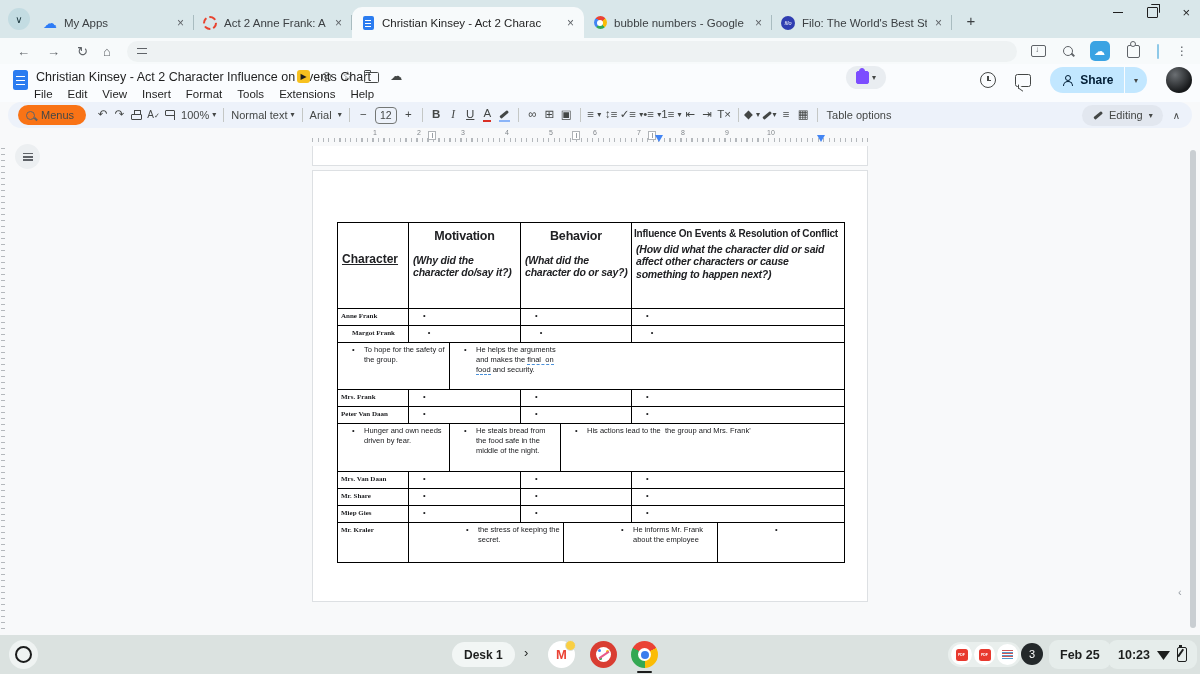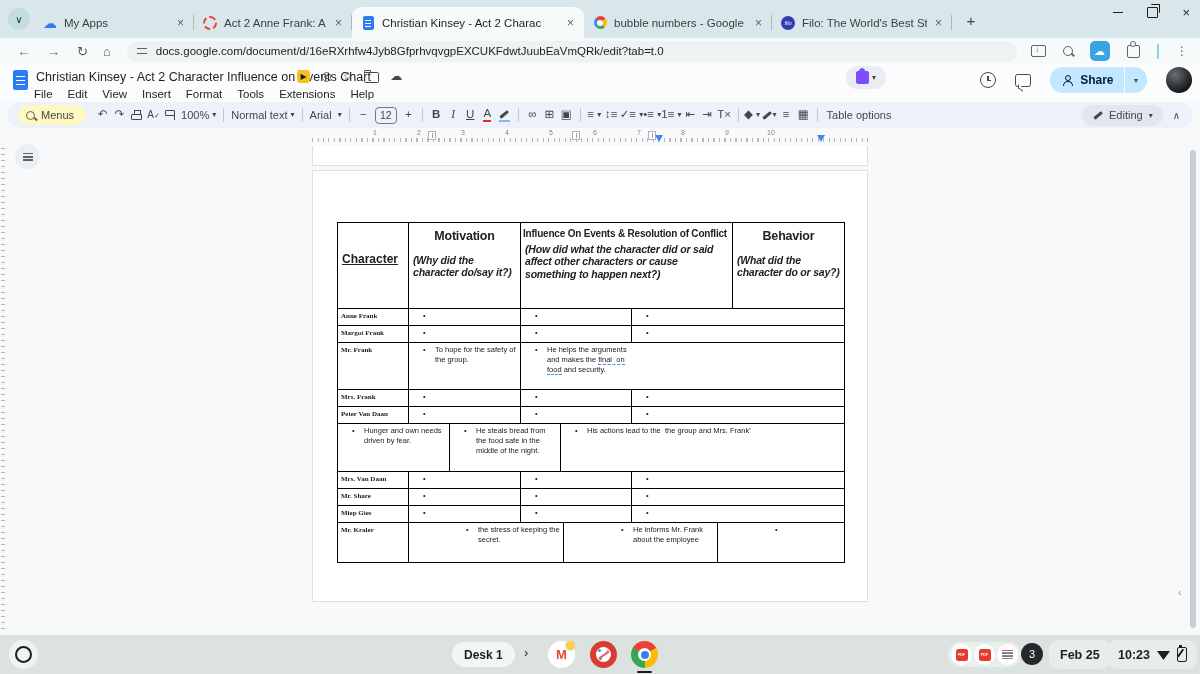--- a/index.html
+++ b/index.html
@@ -82,21 +82,21 @@
     padding:0 10px 0 12px;font-size:12px;font-weight:600;color:#001d35;}
   .sharecaret{height:26px;width:22px;background:#c2e7ff;border-radius:0 13px 13px 0;margin-left:1.5px;
     display:flex;align-items:center;justify-content:center;}
   .i-person{width:12px;height:11px;position:relative;}
   .i-person::before{content:"";position:absolute;left:3px;top:0;width:4px;height:4px;border:1.5px solid #001d35;border-radius:50%;}
   .i-person::after{content:"";position:absolute;left:0.5px;bottom:0;width:8px;height:3.5px;border:1.5px solid #001d35;border-bottom:none;border-radius:5px 5px 0 0;}
   .avatar{width:26px;height:26px;border-radius:50%;background:radial-gradient(circle at 35% 30%,#6b6f73,#17191b 70%);}
   
   .toolbar{position:absolute;left:8px;top:102px;width:1184px;height:26px;background:#edf2fa;border-radius:13px;
     display:flex;align-items:center;font-size:11px;color:#444746;padding:0 10px;box-sizing:border-box;}
-  .menus-pill{height:20px;background:#fef9c3;border-radius:10px;display:flex;align-items:center;gap:6px;padding:0 12px 0 8px;margin-right:8px;}
+  .menus-pill{height:20px;background:#f97316;border-radius:10px;display:flex;align-items:center;gap:6px;padding:0 12px 0 8px;margin-right:8px;}
   .i-search{width:7px;height:7px;border:1.5px solid #5f6368;border-radius:50%;position:relative;}
   .i-search::after{content:"";position:absolute;width:3.5px;height:1.5px;background:#5f6368;transform:rotate(45deg);right:-3px;bottom:-0.5px;}
   .tbi{display:flex;align-items:center;justify-content:center;min-width:17px;height:20px;border-radius:4px;
     font-size:11.5px;line-height:1;white-space:nowrap;}
   .tbi.lbl{font-size:11px;padding:0 2px;}
   .tbi b{font-weight:700;} .tbi i{font-family:"Liberation Serif",serif;}
   .tbsep{width:1px;height:14px;background:#c4c7c5;margin:0 5px;flex:none;}
   .sizebox{width:20px;height:15px;border:1px solid #747775;border-radius:4px;display:flex;align-items:center;justify-content:center;font-size:10.5px;margin:0 3px;}
   .i-print{width:11px;height:11px;position:relative;}
   .i-print::before{content:"";position:absolute;top:0;left:2.5px;width:5px;height:3px;border:1.2px solid #444746;}
@@ -239,21 +239,20 @@
     </div>
   </div>
 
   <div class="addrbar">
     <span class="navic">←</span>
     <span class="navic">→</span>
     <span class="navic">↻</span>
     <span class="navic home">⌂</span>
     <div class="omnibox">
       <span class="i-tune"></span>
-      <span class="url">docs.google.com/document/d/16eRXrhfw4Jyb8GfprhvqvgpEXCUKFdwtJuubEaVmQRk/edit?tab=t.0</span>
     </div>
     <div class="addr-right">
       <span class="i-cast"></span>
       <span class="i-mag"></span>
       <span class="ext-cloud">☁</span>
       <span class="i-puzzle"></span>
       <span class="blue-bar"></span>
       <span class="i-dots">⋮</span>
     </div>
   </div>
@@ -396,44 +395,43 @@
   <div class="page-sliver"></div>
   <div class="page"></div>
 
   <div class="ctable">
     <div class="thead">
       <div class="hcell hc1">Character</div>
       <div class="hcell hc2">
         <div class="htitle">Motivation</div>
         <div class="hsub">(Why did the character do/say it?)</div>
       </div>
+      <div class="hcell hc3">
+        <div class="htitle">Behavior</div>
+        <div class="hsub">(What did the character do or say?)</div>
+      </div>
       <div class="hcell hc4">
         <div class="htitle inf">Influence On Events &amp; Resolution of Conflict</div>
         <div class="hsub inf">(How did what the character did or said affect other characters or cause something to happen next?)</div>
       </div>
-      <div class="hcell hc3">
-        <div class="htitle">Behavior</div>
-        <div class="hsub">(What did the character do or say?)</div>
-      </div>
     </div>
     <div id="tbody">
         <div class="trow" style="height: 17px;">
           <div class="cell cc1">Anne Frank</div>
           <div class="cell cc2"><div class="bl"><span class="bdot">•</span><span class="btx"></span></div></div>
           <div class="cell cc3"><div class="bl"><span class="bdot">•</span><span class="btx"></span></div></div>
           <div class="cell cc4"><div class="bl"><span class="bdot">•</span><span class="btx"></span></div></div>
         </div>
-        <div class="trow" style="height: 17px;">
+        <div class="trow" style="height: 17px; text-align: center;">
           <div class="cell cc1">Margot Frank</div>
           <div class="cell cc2"><div class="bl"><span class="bdot">•</span><span class="btx"></span></div></div>
           <div class="cell cc3"><div class="bl"><span class="bdot">•</span><span class="btx"></span></div></div>
           <div class="cell cc4"><div class="bl"><span class="bdot">•</span><span class="btx"></span></div></div>
         </div>
         <div class="trow" style="height: 47px;">
-          <div class="cell cc1">Mr. Frank</div>
           <div class="cell cc2"><div class="bl"><span class="bdot">•</span><span class="btx">To hope for the safety of the group.</span></div></div>
           <div class="cell cc3"><div class="bl"><span class="bdot">•</span><span class="btx">He helps the arguments and makes the <span class="sug">final  on</span> <span class="sug">food</span> and security.</span></div></div>
         </div>
         <div class="trow" style="height: 17px;">
           <div class="cell cc1">Mrs. Frank</div>
           <div class="cell cc2"><div class="bl"><span class="bdot">•</span><span class="btx"></span></div></div>
           <div class="cell cc3"><div class="bl"><span class="bdot">•</span><span class="btx"></span></div></div>
           <div class="cell cc4"><div class="bl"><span class="bdot">•</span><span class="btx"></span></div></div>
         </div>
         <div class="trow" style="height: 17px;">

